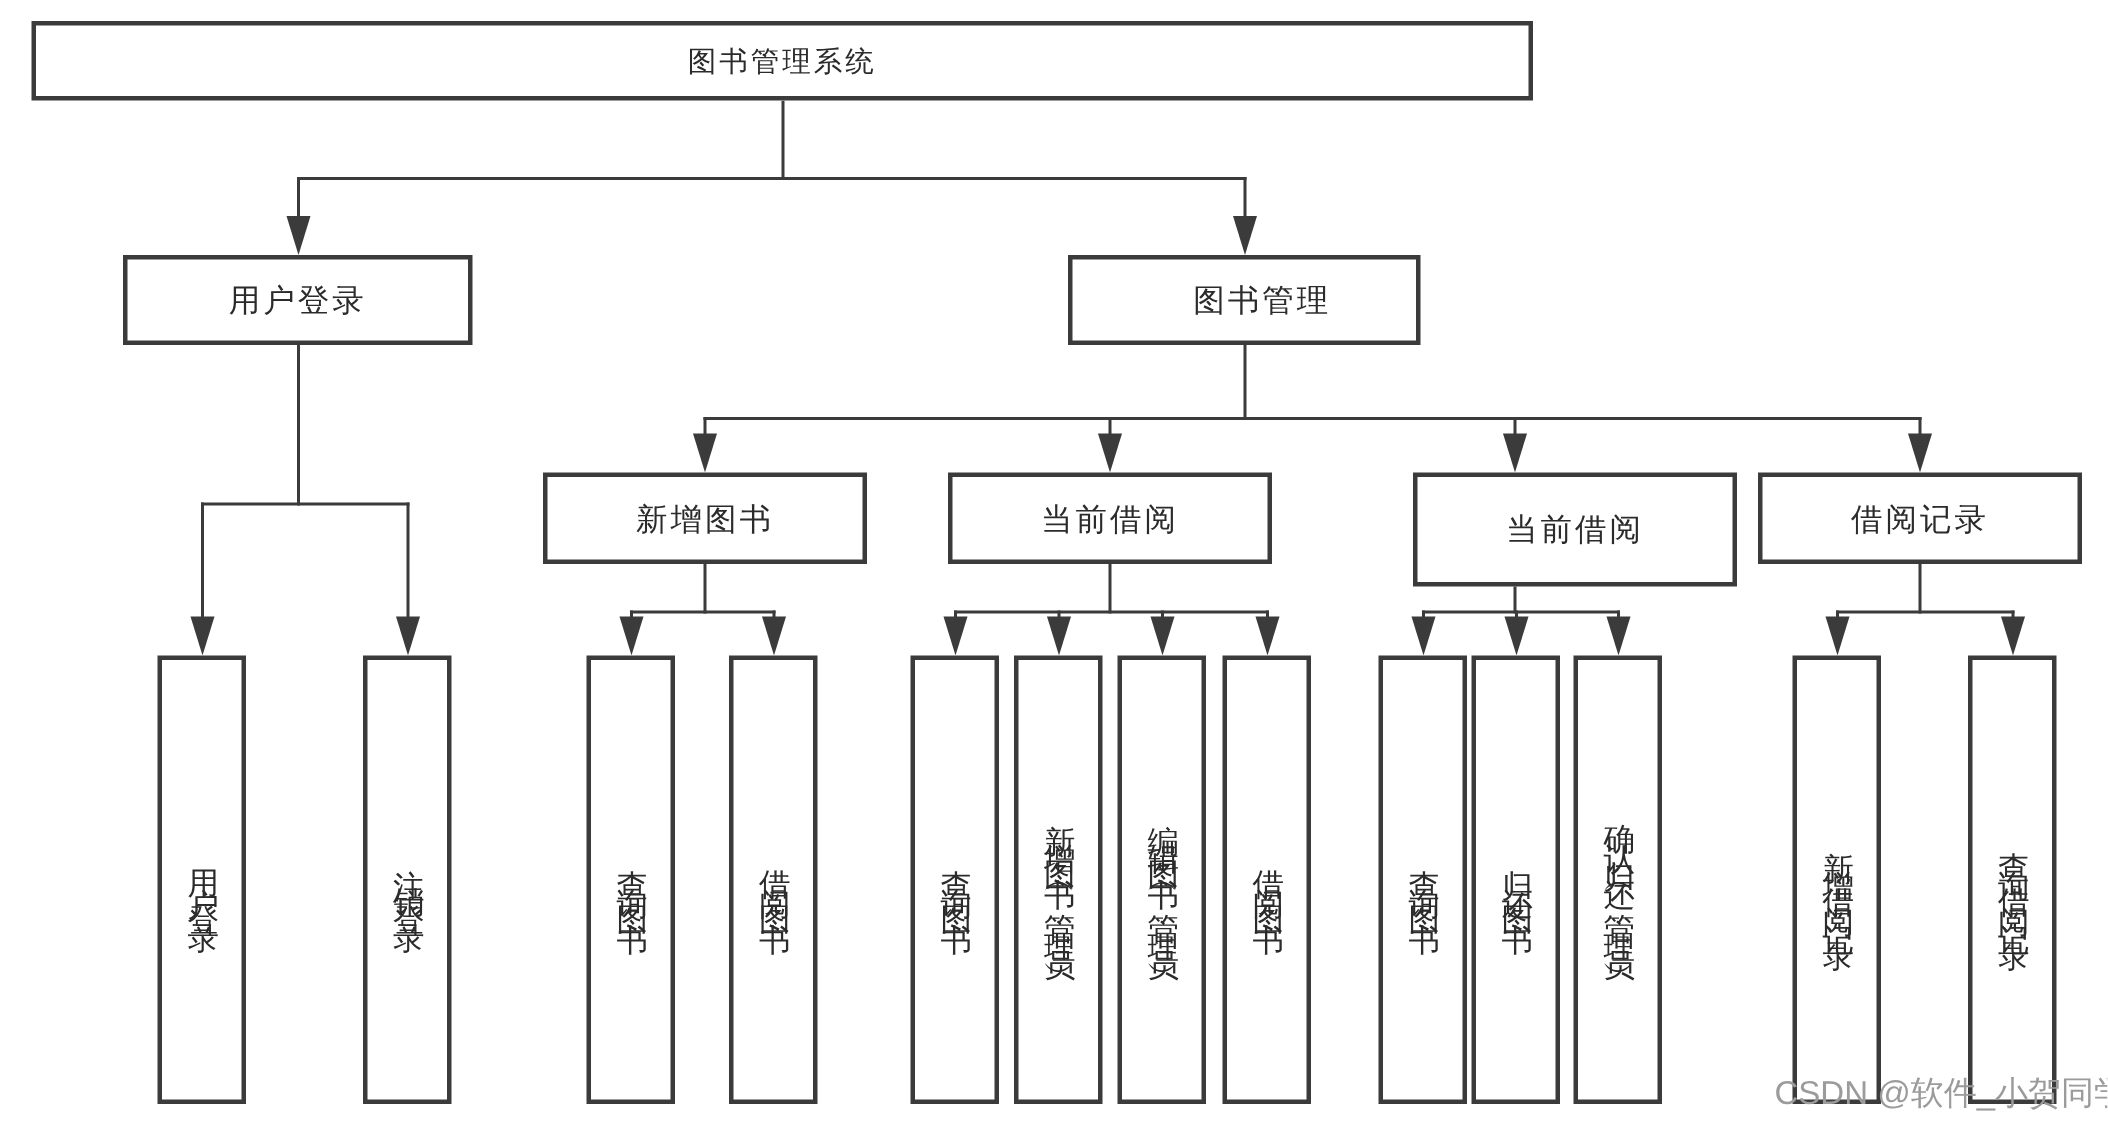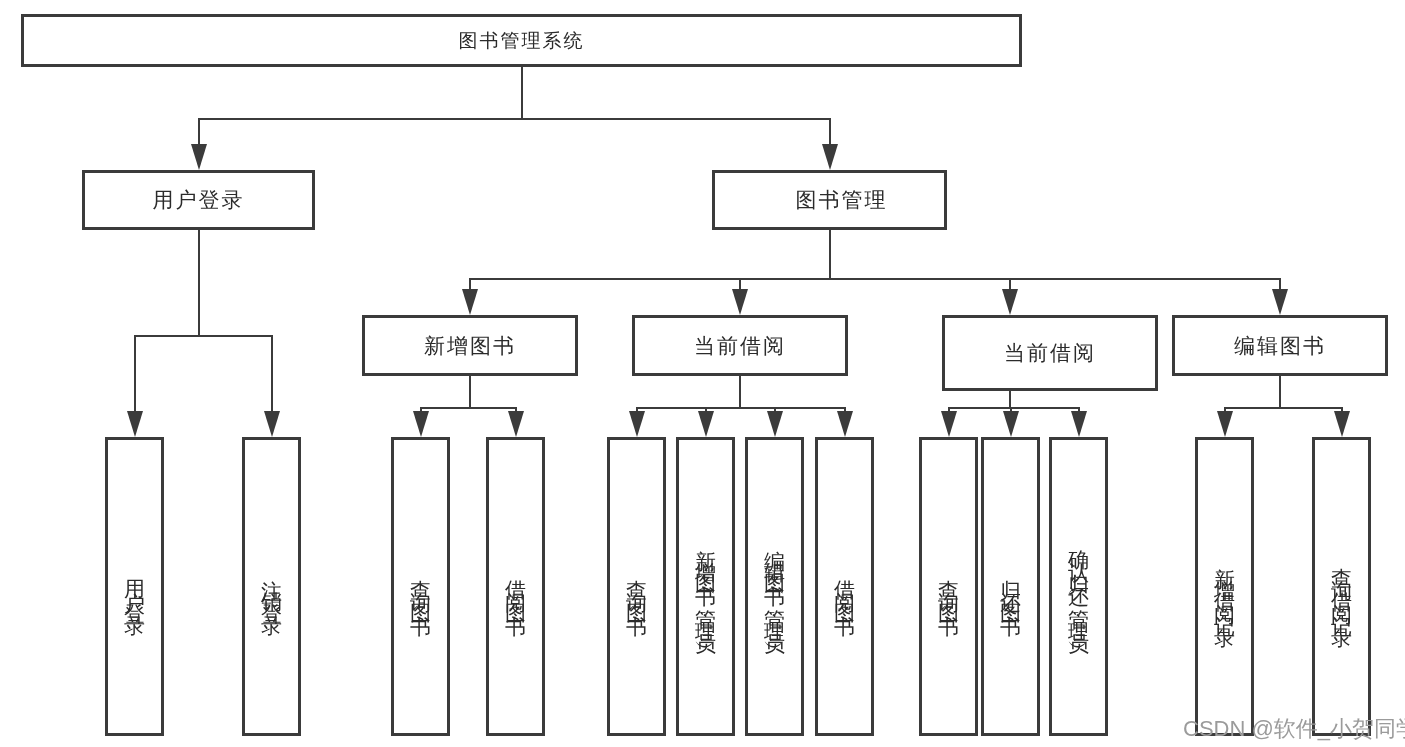--- a/index.html
+++ b/index.html
@@ -91,21 +91,21 @@
     </div>
 
   <div class="box root" style="left:21px; top:14px; width:1001px; height:53px;">图书管理系统</div>
 
   <div class="box" style="left:82px; top:170px; width:233px; height:60px;">用户登录</div>
   <div class="box" style="left:712px; top:170px; width:235px; height:60px;padding-left:24px;">图书管理</div>
 
   <div class="box" style="left:362px; top:315px; width:216px; height:61px;">新增图书</div>
   <div class="box" style="left:632px; top:315px; width:216px; height:61px;">当前借阅</div>
   <div class="box" style="left:902px; top:315px; width:216px; height:76px;margin-left:40px;">当前借阅</div>
-  <div class="box" style="left:1172px; top:315px; width:216px; height:61px;">编辑图书</div>
+  <div class="box" style="left:1172px; top:315px; width:216px; height:61px;">借阅记录</div>
 
   <div class="box vert" style="left:105px; top:437px; width:59px; height:299px;">用户登录</div>
   <div class="box vert" style="left:242px; top:437px; width:59px; height:299px;">注销登录</div>
 
   <div class="box vert" style="left:391px; top:437px; width:59px; height:299px;">查询图书</div>
   <div class="box vert" style="left:486px; top:437px; width:59px; height:299px;">借阅图书</div>
 
   <div class="box vert" style="left:607px; top:437px; width:59px; height:299px;">查询图书</div>
   <div class="box vert" style="left:676px; top:437px; width:59px; height:299px;">新增图书（管理员）</div>
   <div class="box vert" style="left:745px; top:437px; width:59px; height:299px;">编辑图书（管理员）</div>

